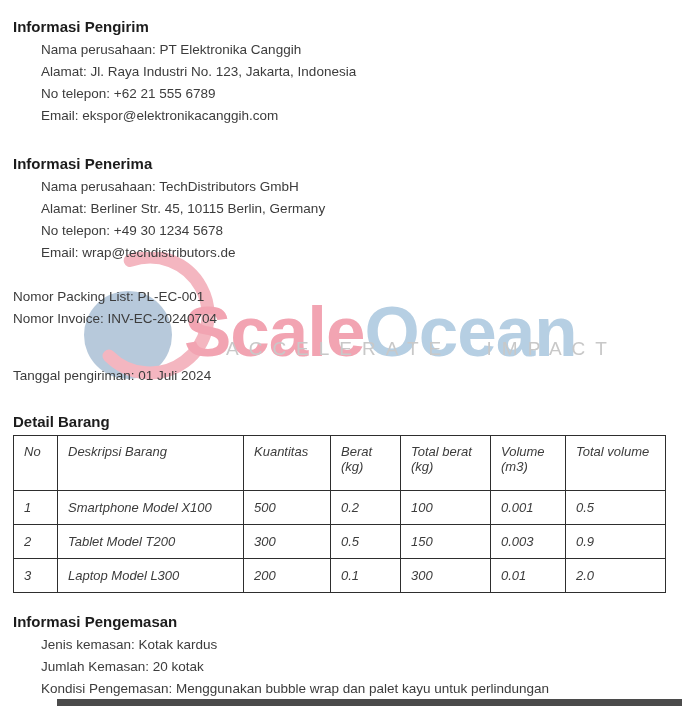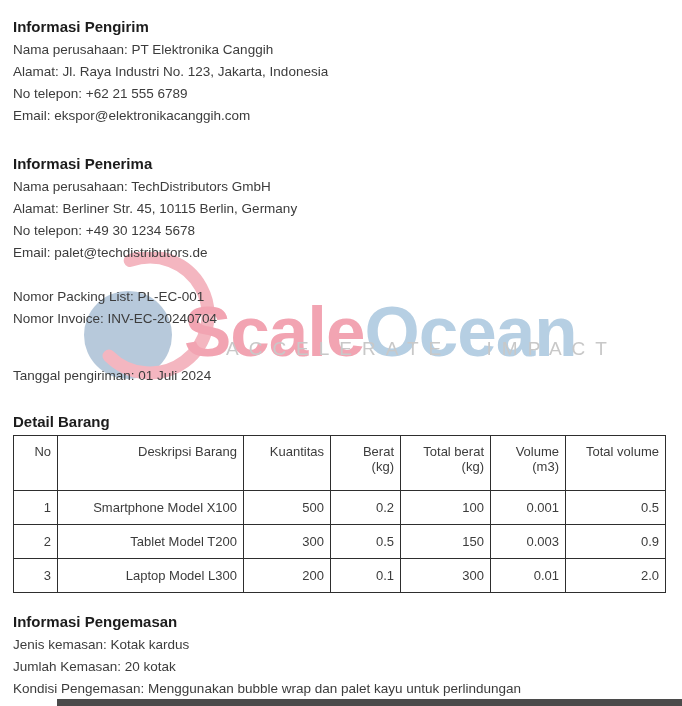--- a/index.html
+++ b/index.html
@@ -18,30 +18,30 @@
   .wm-ocean{color:var(--watermark_ocean,#b6cfe3);}
   .wm-tagline{
     position:absolute;left:226px;top:338px;
     font-size:19px;font-weight:400;letter-spacing:10px;word-spacing:20px;
     color:var(--watermark_tagline,#c8c8c8);white-space:nowrap;text-align:center;
   }
   
   .content{position:relative;z-index:1;padding:16px 13px 0 13px;}
   .heading{font-size:15px;font-weight:700;color:var(--heading_text,#1c1c1c);line-height:21px;}
   .lines>div,.line{font-size:13.5px;line-height:22px;color:var(--body_text,#3c3c3c);}
-  .lines{margin-top:2px;}
+  .lines{margin-top:2px;margin-left:28px;}
   .section-receiver{margin-top:26px;}
   .refs{margin-top:22px;}
   .shipdate{margin-top:35px;}
   .table-heading{margin-top:24px;}
   table{
     border-collapse:collapse;table-layout:fixed;width:652px;margin-top:3px;
     font-size:13px;color:var(--body_text,#3c3c3c);
   }
-  th,td{border:1px solid var(--table_border,#2e2e2e);text-align:right;}
+  th,td{border:1px solid var(--table_border,#2e2e2e);text-align:left;font-style:italic;}
   th{font-weight:400;vertical-align:top;padding:8px 6px 8px 10px;}
   thead tr{height:55px;}
   tbody tr{height:34px;}
   td{vertical-align:middle;padding:0 6px 0 10px;}
   .pack-heading{margin-top:18px;}
   .pack-lines>div{max-width:545px;}
   .hscrollbar{
     position:absolute;left:57px;right:0;bottom:0;height:7px;
     background:var(--scrollbar,#4b4b4b);
   }
@@ -71,21 +71,21 @@
           <div>Email: ekspor@elektronikacanggih.com</div>
         </div>
     </div>
 
     <div class="section section-receiver">
       <div class="heading">Informasi Penerima</div>
       <div class="lines">
           <div>Nama perusahaan: TechDistributors GmbH</div>
           <div>Alamat: Berliner Str. 45, 10115 Berlin, Germany</div>
           <div>No telepon: +49 30 1234 5678</div>
-          <div>Email: palet@techdistributors.de</div>
+          <div>Email: wrap@techdistributors.de</div>
         </div>
     </div>
 
     <div class="refs">
       <div class="line">Nomor Packing List: PL-EC-001</div>
       <div class="line">Nomor Invoice: INV-EC-20240704</div>
     </div>
 
     <div class="line shipdate">Tanggal pengiriman: 01 Juli 2024</div>
 

